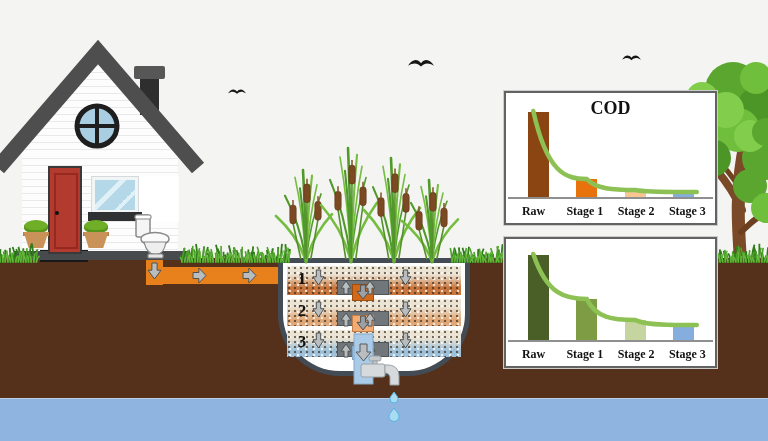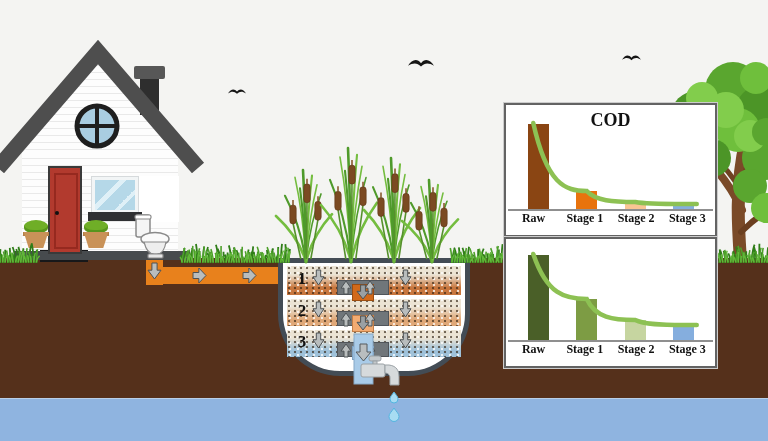--- a/index.html
+++ b/index.html
@@ -65,30 +65,30 @@
   .conn{position:absolute;left:352px;width:22px;box-sizing:border-box;}
   .conn1{top:284px;height:17px;background:#d2691a;border:1px solid #9c4d10;}
   .conn2{top:315px;height:17px;background:#f2ab72;border:1px solid #c27e48;}
   .conn3{top:346px;height:14px;background:#aacbe8;border:1px solid #7fa3c4;}
 
   .faucet{left:346px;top:330px;width:62px;height:104px;}
 
   
   .chart{position:absolute;left:504px;width:213px;background:#ffffff;border:2px solid #636363;
          box-shadow:0 0 0 1px #cccccc;box-sizing:border-box;z-index:6;}
-  .chart-cod{top:103px;height:134px;}
+  .chart-cod{top:91px;height:134px;}
   .chart-nh4{top:237px;height:131px;}
   .chart-title{position:absolute;top:5px;left:0;width:100%;text-align:center;
                font-weight:bold;font-size:18px;color:#111;z-index:2;}
   .chart-title sub{font-size:12px;}
   .plot{position:absolute;left:8px;right:7px;top:8px;bottom:24px;}
   .bar{position:absolute;bottom:0;width:21px;}
   .curve-svg{position:absolute;inset:0;width:100%;height:100%;overflow:visible;}
   .xlabels{position:absolute;left:2px;right:2px;bottom:0;height:24px;display:flex;
-           border-top:2px solid #8f8f8f;align-items:flex-start;}
+           border-top:2px solid #8f8f8f;align-items:center;}
   .xlabels span{flex:1;text-align:center;font-weight:bold;font-size:12px;color:#111;}
 </style>
 </head>
 <body>
 
 <div class="stage">
 
   <div class="abs sky"></div>
 
   <svg class="abs" style="left:638px;top:40px;width:130px;height:235px;" viewBox="0 0 130 235">

